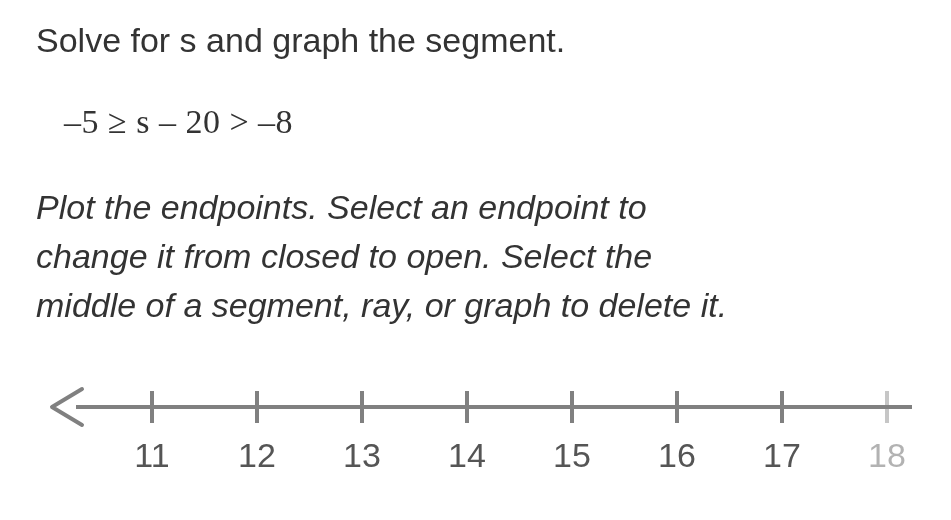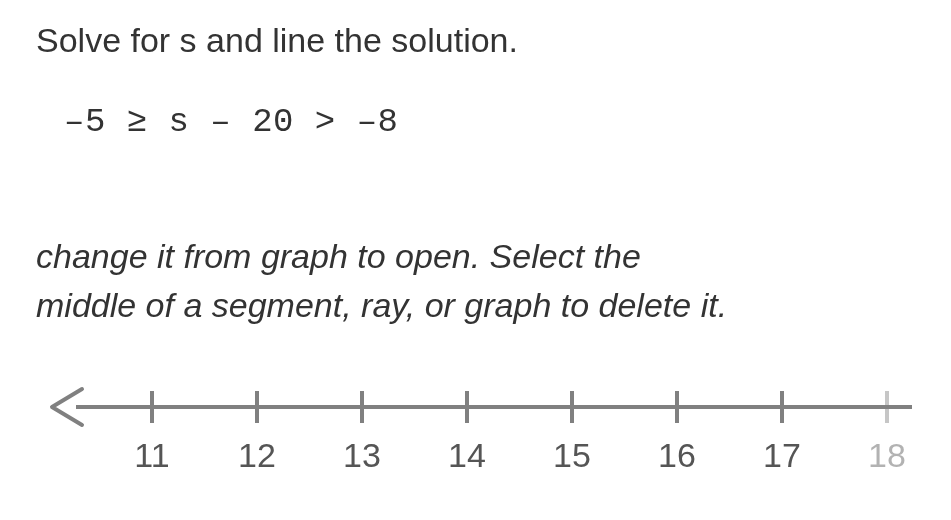--- a/index.html
+++ b/index.html
@@ -17,45 +17,45 @@
   }
   .prompt {
     font-size: 34px;
     line-height: 1.2;
     margin: 0;
   }
   .inequality {
     font-size: 34px;
     margin: 42px 0 42px 28px;
     letter-spacing: 0.5px;
-    font-family: Liberation Mono, monospace;
+    font-family: Liberation Serif, serif;
   }
   .instructions {
     font-size: 34px;
     font-style: italic;
     line-height: 1.45;
     margin: 0 0 36px 0;
   }
   .numline-wrap {
     width: 880px;
     margin-left: -4px;
   }
   svg { display:block; }
 </style>
 </head>
 <body>
 
 <div class="container">
-  <p class="prompt">Solve for s and line the solution.</p>
+  <p class="prompt">Solve for s and graph the segment.</p>
 
   <p class="inequality">–5 ≥ s – 20 &gt; –8</p>
 
   <p class="instructions">
-    <br>
-    <span>change it from graph to open. Select the</span><br>
+    <span>Plot the endpoints. Select an endpoint to</span><br>
+    <span>change it from closed to open. Select the</span><br>
     <span>middle of a segment, ray, or graph to delete it.</span>
   </p>
 
   <div class="numline-wrap">
     <svg viewBox="0 0 920 110" width="920" height="110">
       <defs>
         <linearGradient id="fadeRight" x1="0" y1="0" x2="1" y2="0">
           <stop offset="0%" stop-color="#808080" stop-opacity="1"></stop>
           <stop offset="100%" stop-color="#808080" stop-opacity="0"></stop>
         </linearGradient>

